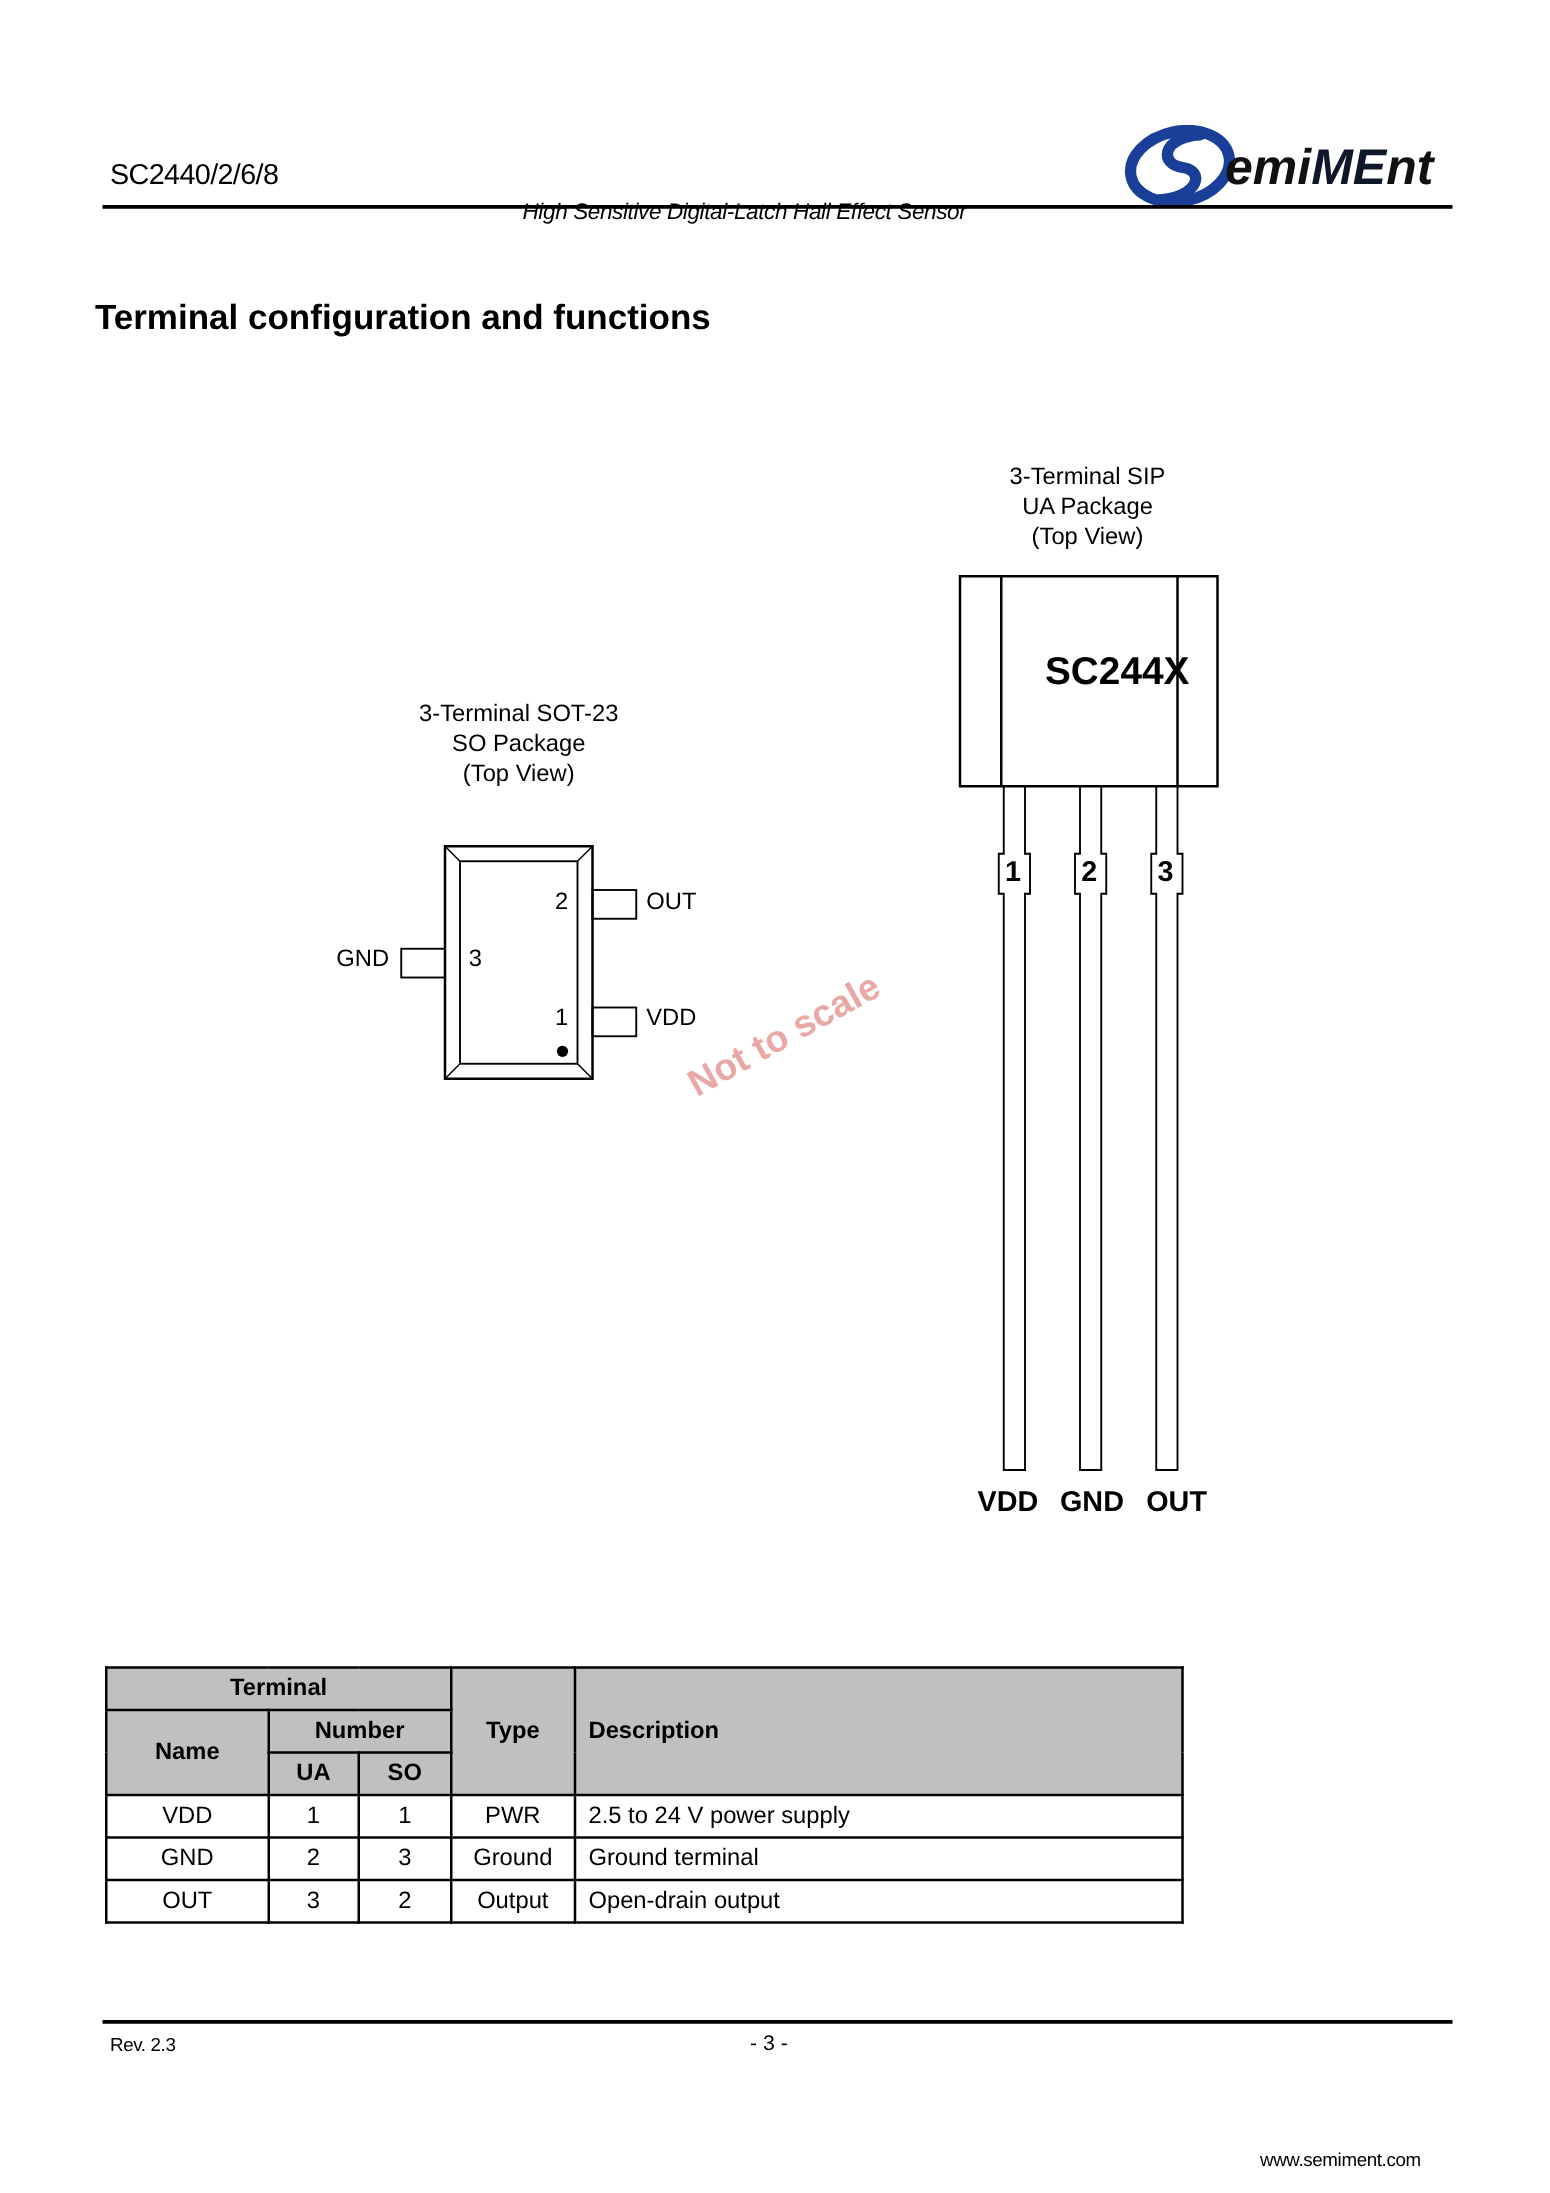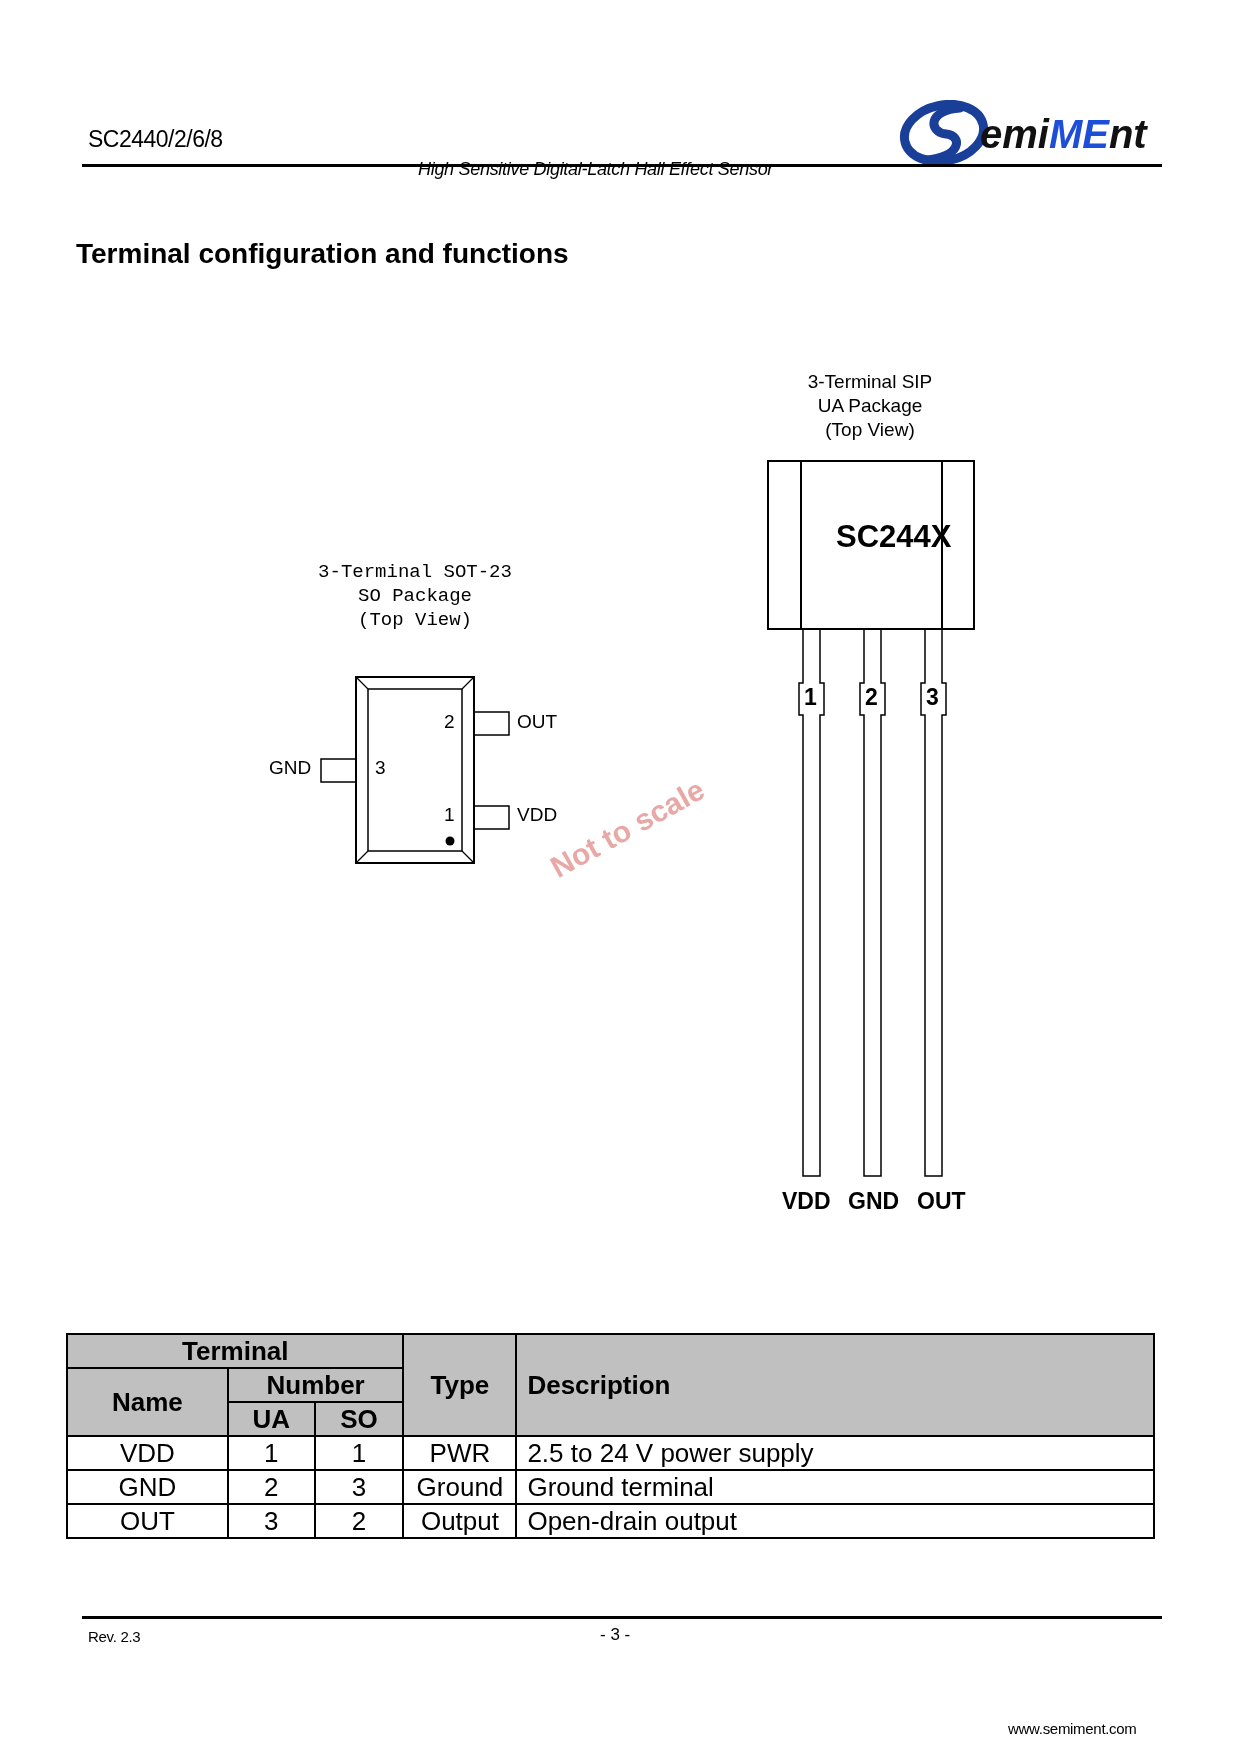--- a/index.html
+++ b/index.html
@@ -7,42 +7,42 @@
          font-family: "Liberation Sans", "DejaVu Sans", sans-serif; color: #000; }
   .abs { position: absolute; }
 
   
   .hdr-left { left: 88px; top: 126px; font-size: 23px; letter-spacing: -0.5px; }
   .hdr-center { left: 418px; top: 131px; font-size: 18px; font-style: italic; letter-spacing: -0.3px; margin-top: 28px; }
   .hdr-rule { left: 82px; top: 164px; width: 1080px; height: 3px; background: #000; }
   .logo { left: 898px; top: 100px; width: 270px; height: 66px; }
   .logo-text { position: absolute; left: 82px; top: 14px; font-size: 40px; font-weight: bold;
                font-style: italic; letter-spacing: 0px; color: #111; line-height: 40px; }
-  .logo-text .m { color: #1d4ed8; }
+  .logo-text .m { color: #0f172a; }
 
   
   .section-title { left: 76px; top: 238px; font-size: 28px; font-weight: bold; }
 
   
   .caption { text-align: center; font-size: 19px; line-height: 24px; }
-  .cap-sot { left: 300px; top: 560px; width: 230px; font-family: Liberation Mono, monospace; }
+  .cap-sot { left: 300px; top: 560px; width: 230px; }
   .cap-sip { left: 760px; top: 354px; width: 220px; margin-top: 16px; }
 
   .pin-label { font-size: 19px; }
   .pin-num { font-size: 19px; }
   .sip-num { font-size: 23px; font-weight: bold; }
   .sip-label { font-size: 23px; font-weight: bold; }
   .chip-name { font-size: 31px; font-weight: bold; }
 
   .watermark { left: 545px; top: 855px; font-size: 30px; font-weight: bold; color: #e8a8a6;
                transform: rotate(-29deg); transform-origin: left top; white-space: nowrap; }
 
   
-  table.pins { position: absolute; left: 66px; top: 1333px; width: 1089px;
-               border-collapse: collapse; font-size: 26px; }
+  table.pins { position: absolute; left: 84px; top: 1333px; width: 863px;
+               border-collapse: collapse; font-size: 19px; }
   table.pins td, table.pins th { border: 2px solid #000; padding: 0; height: 32px; }
   table.pins th { background: #c0c0c0; font-weight: bold; }
   table.pins td { text-align: center; }
   table.pins td.desc { text-align: left; padding-left: 10px; }
   table.pins th.desc { text-align: left; padding-left: 10px; }
 
   
   .ftr-rule { left: 82px; top: 1616px; width: 1080px; height: 3px; background: #000; }
   .ftr-left { left: 88px; top: 1628px; font-size: 15px; letter-spacing: -0.3px; }
   .ftr-center { left: 600px; top: 1625px; font-size: 17px; }

